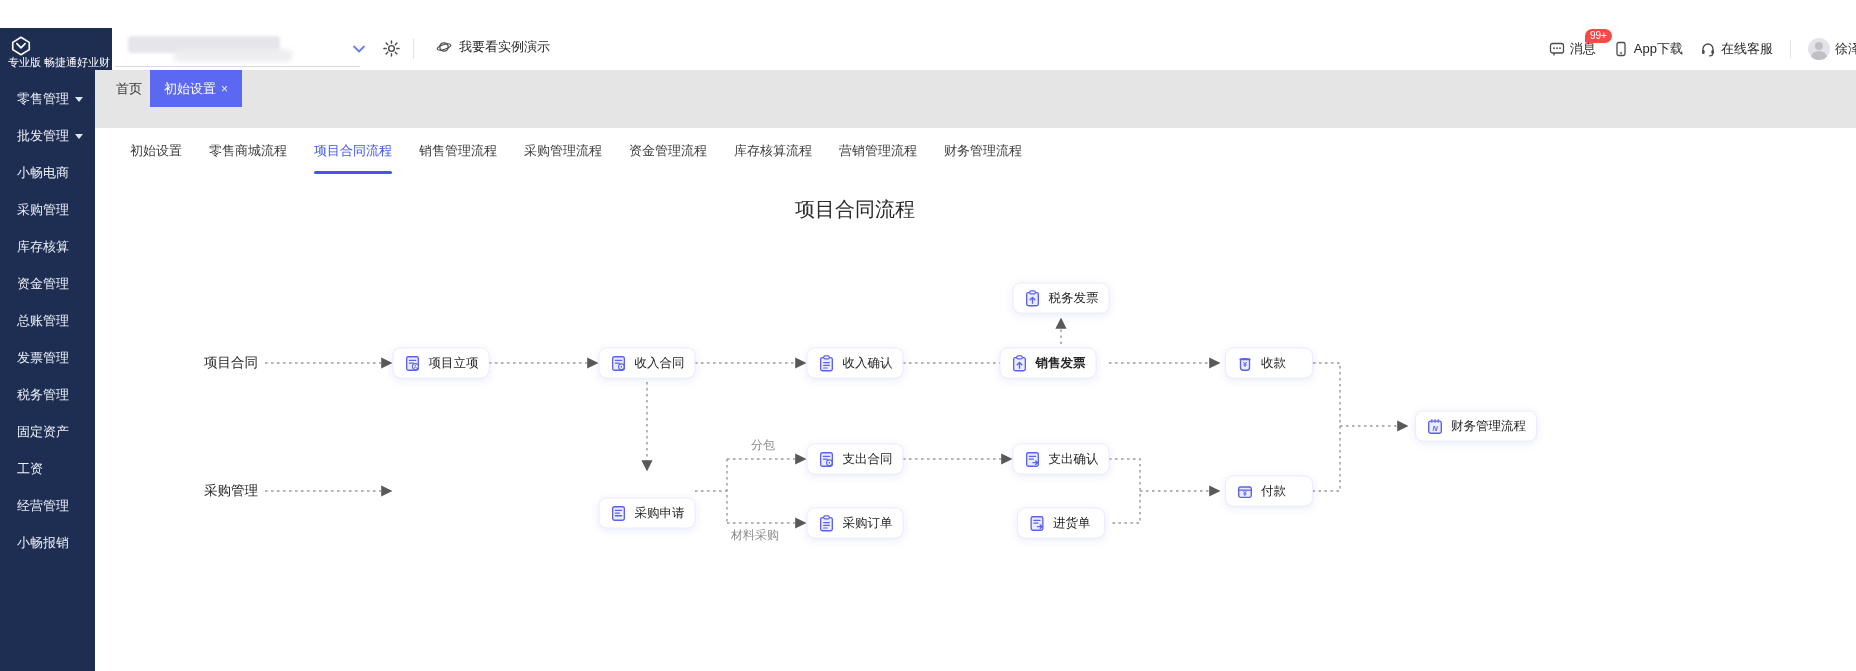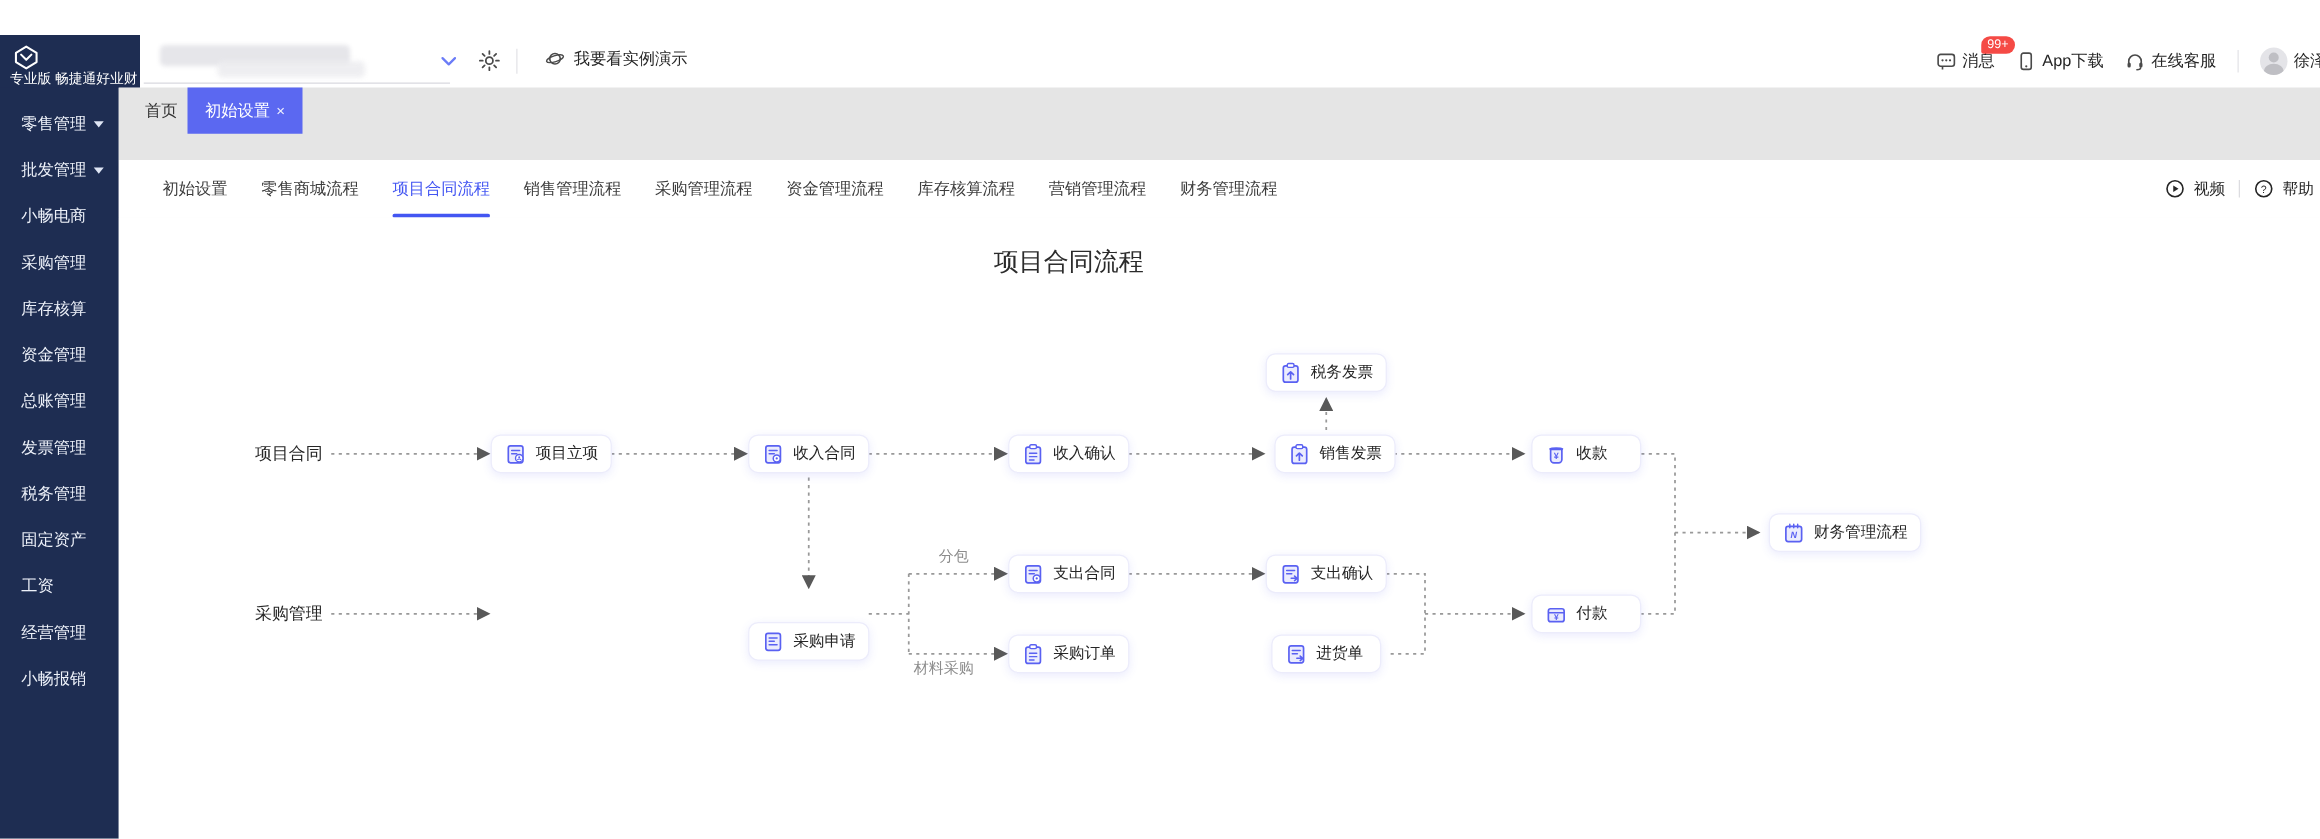--- a/index.html
+++ b/index.html
@@ -187,37 +187,20 @@
         <span class="subnav-tab">初始设置</span>
         <span class="subnav-tab">零售商城流程</span>
         <span class="subnav-tab active">项目合同流程</span>
         <span class="subnav-tab">销售管理流程</span>
         <span class="subnav-tab">采购管理流程</span>
         <span class="subnav-tab">资金管理流程</span>
         <span class="subnav-tab">库存核算流程</span>
         <span class="subnav-tab">营销管理流程</span>
         <span class="subnav-tab">财务管理流程</span>
       </div>
-    <div class="subnav-right">
-      <span class="icon16">
-        <svg viewBox="0 0 16 16">
-            <circle cx="8" cy="8" r="6.4" fill="none" stroke="#262626" stroke-width="1.3"></circle>
-        <path d="M6.6 5.4v5.2L10.8 8z" fill="#262626"></path>
-          </svg>
-      </span>
-      <span>视频</span>
-      <span class="subnav-div"></span>
-      <span class="icon16">
-        <svg viewBox="0 0 16 16">
-            <circle cx="8" cy="8" r="6.4" fill="none" stroke="#262626" stroke-width="1.3"></circle>
-        <text x="8" y="11" text-anchor="middle" font-size="8.5" fill="#262626">?</text>
-          </svg>
-      </span>
-      <span>帮助</span>
-    </div>
   </div>
 
   <div class="canvas" id="canvas">
     <div class="flow-title">项目合同流程</div>
     <svg class="flow-svg" id="flow-svg">
       <defs>
         <marker id="arrw" viewBox="0 0 8 8" markerWidth="8" markerHeight="8" refX="7" refY="4" orient="auto">
           <path d="M0 0 L8 4 L0 8 z" fill="#595959"></path>
         </marker>
       </defs>
@@ -269,21 +252,21 @@
       <div class="flow-node" style="left: 760px; top: 189px;">
         <span class="node-icon">
           <svg viewBox="0 0 20 20">
             <rect x="3.5" y="3.5" width="13" height="14.5" rx="2" fill="rgba(90,97,242,.12)" stroke="#5a61f2" stroke-width="1.5"></rect>
             <rect x="7" y="1.5" width="6" height="3.4" rx="1.2" fill="#fff" stroke="#5a61f2" stroke-width="1.3"></rect>
             <path d="M6.8 9h6.4M6.8 12h6.4M6.8 15h4" stroke="#5a61f2" stroke-width="1.3" stroke-linecap="round"></path>
           </svg>
         </span>
         <span>收入确认</span>
       </div>
-      <div class="flow-node" style="left: 973px; top: 189px;">
+      <div class="flow-node" style="left: 953px; top: 189px; font-weight: bold;">
         <span class="node-icon">
           <svg viewBox="0 0 20 20">
             <rect x="3.5" y="3.5" width="13" height="14.5" rx="2" fill="rgba(90,97,242,.12)" stroke="#5a61f2" stroke-width="1.5"></rect>
             <rect x="7" y="1.5" width="6" height="3.4" rx="1.2" fill="#fff" stroke="#5a61f2" stroke-width="1.3"></rect>
             <path d="M10 15.2V9.2M7.4 11.4 10 8.8l2.6 2.6" fill="none" stroke="#5a61f2" stroke-width="1.5" stroke-linecap="round" stroke-linejoin="round"></path>
           </svg>
         </span>
         <span>销售发票</span>
       </div>
       <div class="flow-node" style="left: 966px; top: 124px;">

